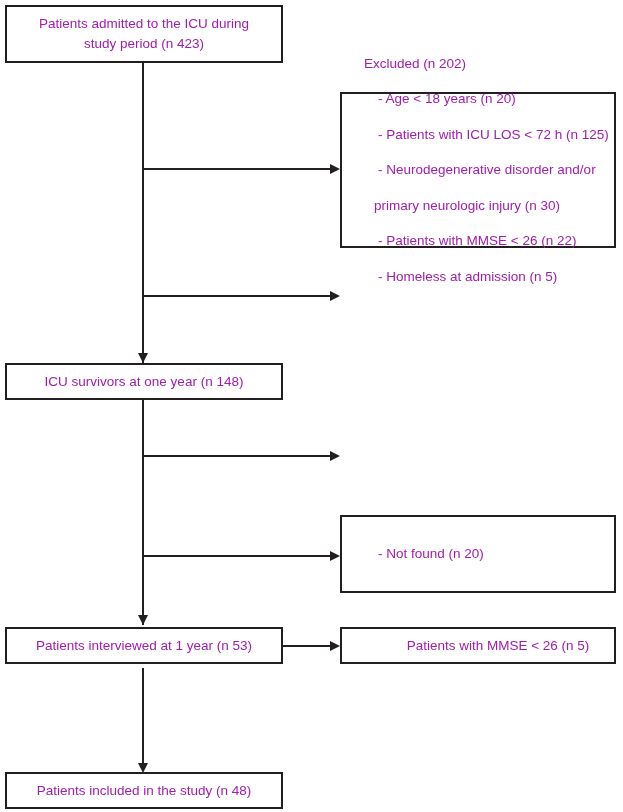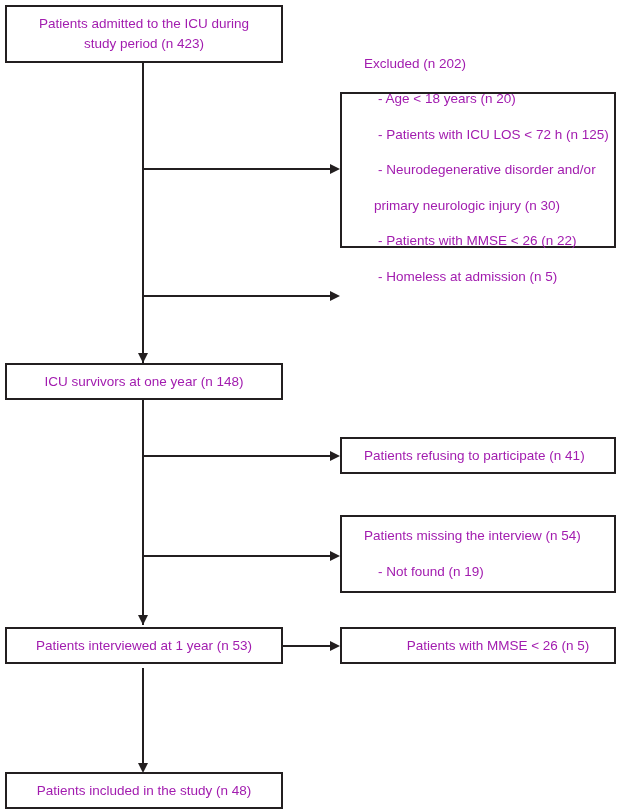--- a/index.html
+++ b/index.html
@@ -124,27 +124,23 @@
     <span class="line cont">primary neurologic injury (n 30)</span>
     <span class="line sub">- Patients with MMSE &lt; 26 (n 22)</span>
     <span class="line sub">- Homeless at admission (n 5)</span>
   </div>
 
 
   <div class="node center" style="left:5px; top:363px; width:278px; height:37px;">
     <span class="line">ICU survivors at one year (n 148)</span>
   </div>
 
-  <div class="node left" style="left:340px; top:437px; width:276px; height:37px;">
-    <span class="line">Patients refusing to participate (n 41)</span>
-  </div>
 
   <div class="node left" style="left:340px; top:515px; width:276px; height:78px;">
-    <span class="line">Patients missing the interview (n 54)</span>
-    <span class="line sub">- Not found (n 19)</span>
+    <span class="line sub">- Not found (n 20)</span>
   </div>
 
   <div class="node center" style="left:5px; top:627px; width:278px; height:37px;">
     <span class="line">Patients interviewed at 1 year (n 53)</span>
   </div>
 
   <div class="node center" style="left:340px; top:627px; width:276px; height:37px;padding-left:40px;">
     <span class="line">Patients with MMSE &lt; 26 (n 5)</span>
   </div>
 

